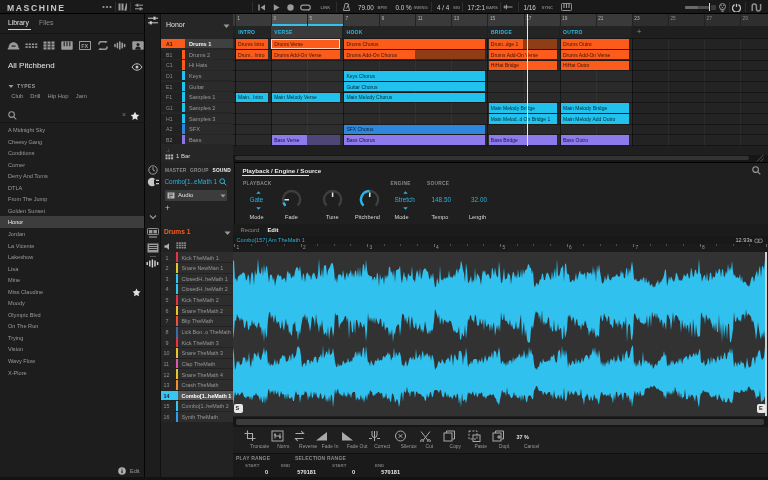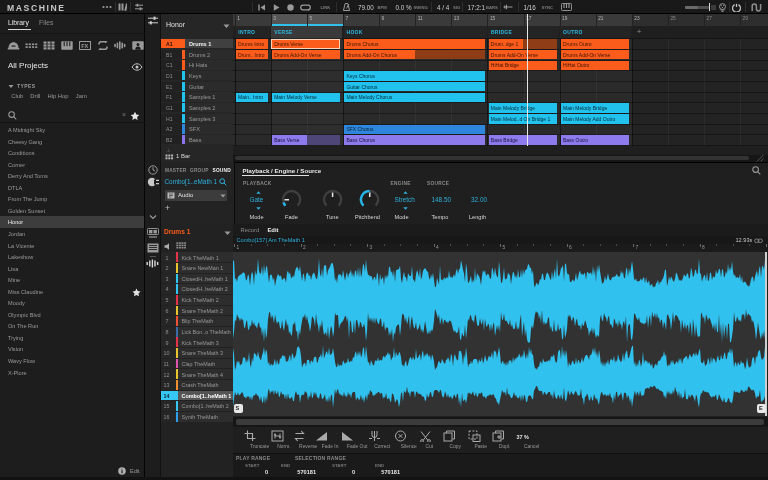--- a/index.html
+++ b/index.html
@@ -141,21 +141,21 @@
 <svg style="position:absolute;left:114px;top:40.5px" width="12" height="9" viewBox="0 0 12 9">
       <g stroke="#9a9a9a" stroke-width="1.6" stroke-linecap="round">
         <path d="M1 3.6v1.8M3.4 2.2v4.6M5.8 1v7M8.2 2.2v4.6M10.6 3.6v1.8"></path>
       </g>
     </svg>
 <svg style="position:absolute;left:132px;top:40.5px" width="12" height="9" viewBox="0 0 12 9">
       <rect x="0.3" y="0.3" width="11.4" height="8.4" rx="1" fill="#9a9a9a"></rect>
       <circle cx="6" cy="3.4" r="1.5" fill="#1d1d1d"></circle>
       <path d="M3.2 8.7c0-2 1.2-3.1 2.8-3.1s2.8 1.1 2.8 3.1" fill="#1d1d1d"></path>
     </svg>
-<div class="t" style="left:8px;top:61px;font-size:8px;color:#e8e8e8;font-weight:400;">All Projects</div>
+<div class="t" style="left:8px;top:61px;font-size:8px;color:#e8e8e8;font-weight:400;">All Pitchbend</div>
 <svg style="position:absolute;left:131px;top:63px" width="12" height="8" viewBox="0 0 12 8">
       <path d="M1 4C2.5 1.7 4.2 0.8 6 0.8S9.5 1.7 11 4C9.5 6.3 7.8 7.2 6 7.2S2.5 6.3 1 4Z" fill="none" stroke="#c8c8c8" stroke-width="1"></path>
       <circle cx="6" cy="4" r="1.5" fill="#c8c8c8"></circle>
     </svg>
 <svg style="position:absolute;left:8px;top:83.5px" width="6" height="5" viewBox="0 0 6 5">
       <path d="M0.5 1L3 4L5.5 1Z" fill="#9a9a9a"></path>
     </svg>
 <div class="t" style="left:17px;top:82.5px;font-size:5px;color:#9a9a9a;font-weight:700;letter-spacing:0.4px;">TYPES</div>
 <div class="t" style="left:11.3px;top:93px;font-size:5.8px;color:#9a9a9a;font-weight:400;">Club</div>
 <div class="t" style="left:30.3px;top:93px;font-size:5.8px;color:#9a9a9a;font-weight:400;">Drill</div>

